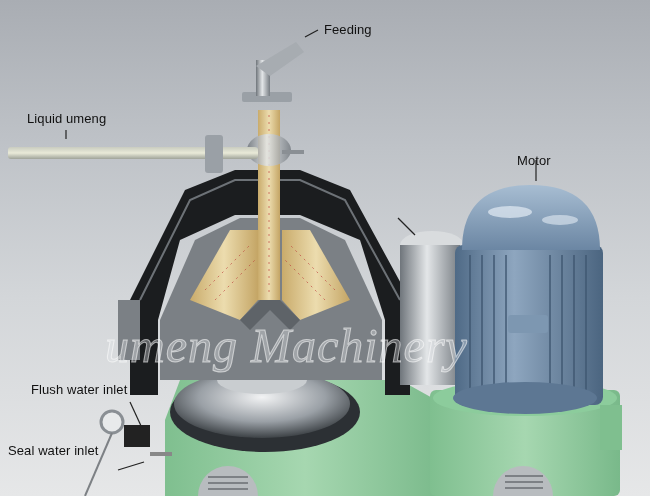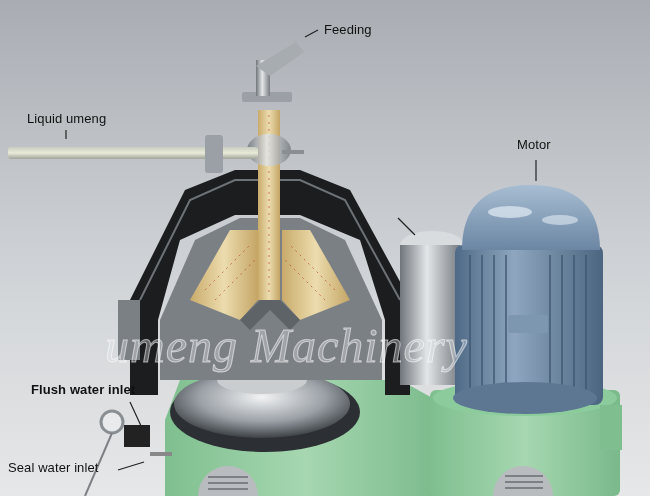--- a/index.html
+++ b/index.html
@@ -163,18 +163,18 @@
       <line x1="66" y1="130" x2="66" y2="139"></line>
       <line x1="536" y1="160" x2="536" y2="181"></line>
       <line x1="398" y1="218" x2="415" y2="235"></line>
       <line x1="130" y1="402" x2="142" y2="428"></line>
       <line x1="118" y1="470" x2="144" y2="462"></line>
     </g>
   </svg>
 
   <div class="label" style="left:324px; top:22px;">Feeding</div>
   <div class="label" style="left:27px; top:111px;">Liquid umeng</div>
-  <div class="label" style="left:517px; top:137px;text-align:center;">Motor</div>
-  <div class="label" style="left:31px; top:382px;font-weight:bold;">Flush water inlet</div>
-  <div class="label" style="left:8px; top:460px;">Seal water inlet</div>
+  <div class="label" style="left:517px; top:153px;text-align:center;">Motor</div>
+  <div class="label" style="left:31px; top:382px;">Flush water inlet</div>
+  <div class="label" style="left:8px; top:443px;">Seal water inlet</div>
 
   <div class="watermark">umeng Machinery</div>
 </div>
 
 </body></html>

